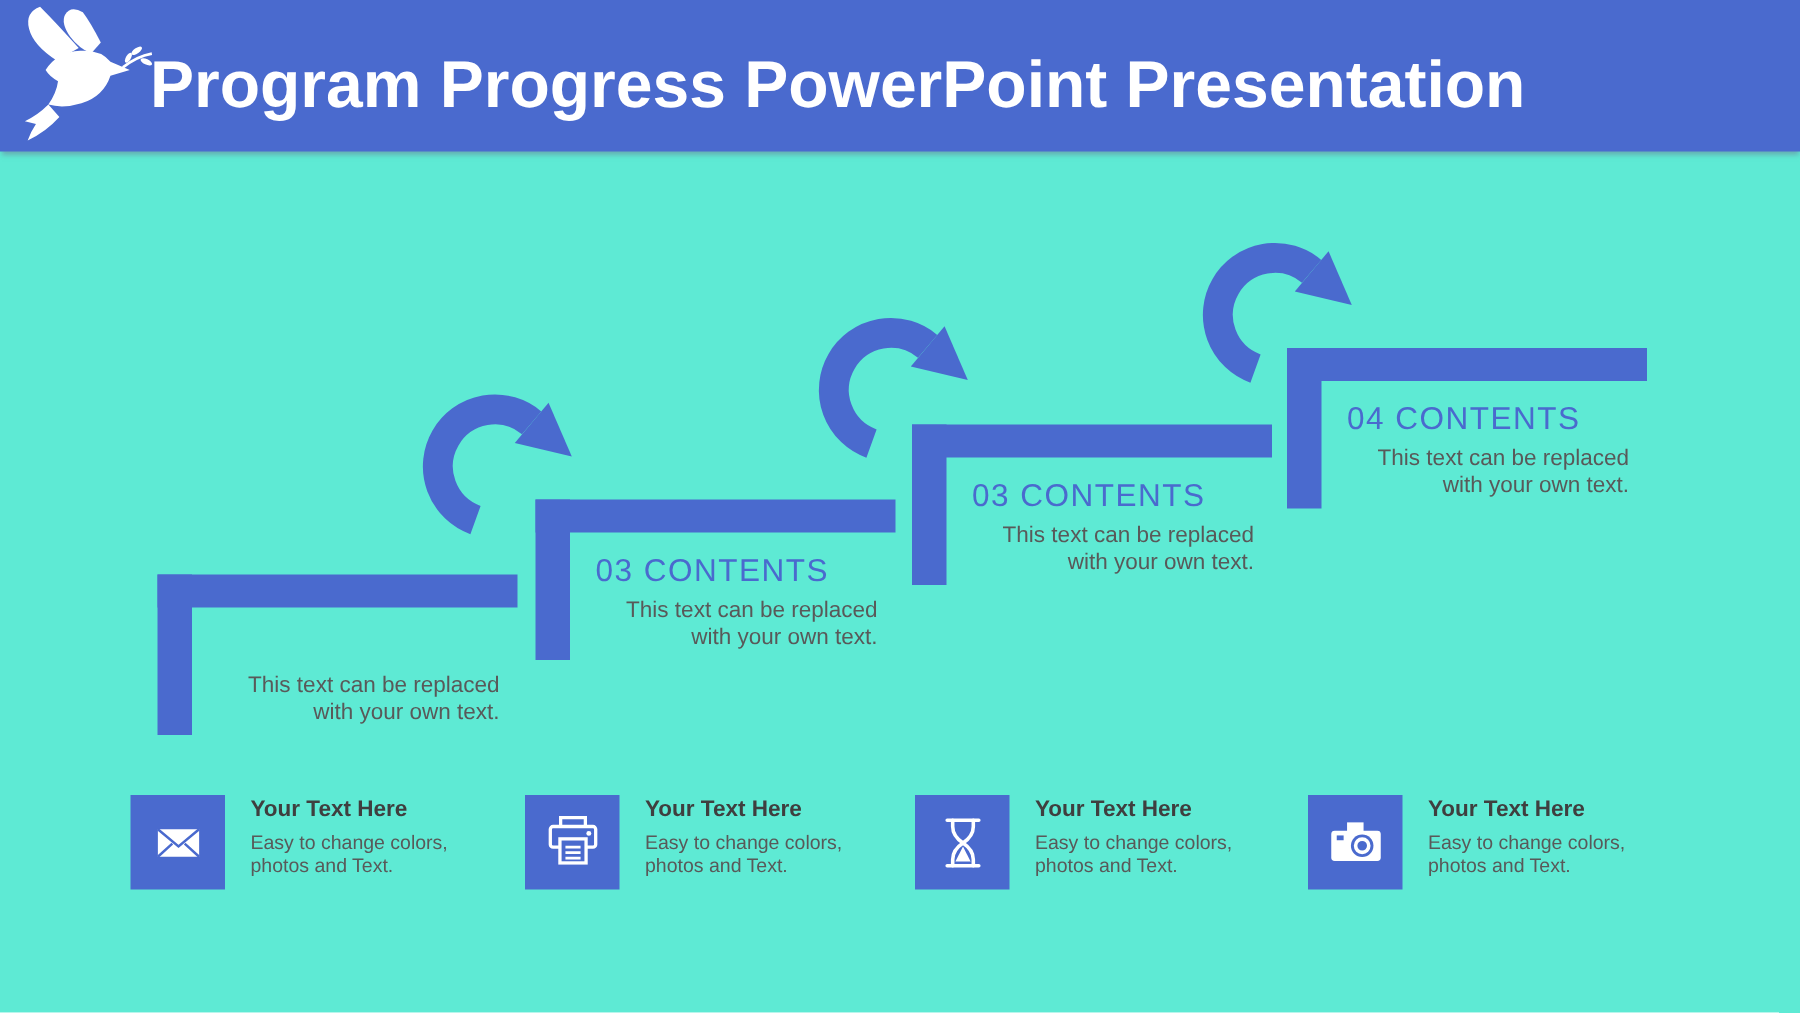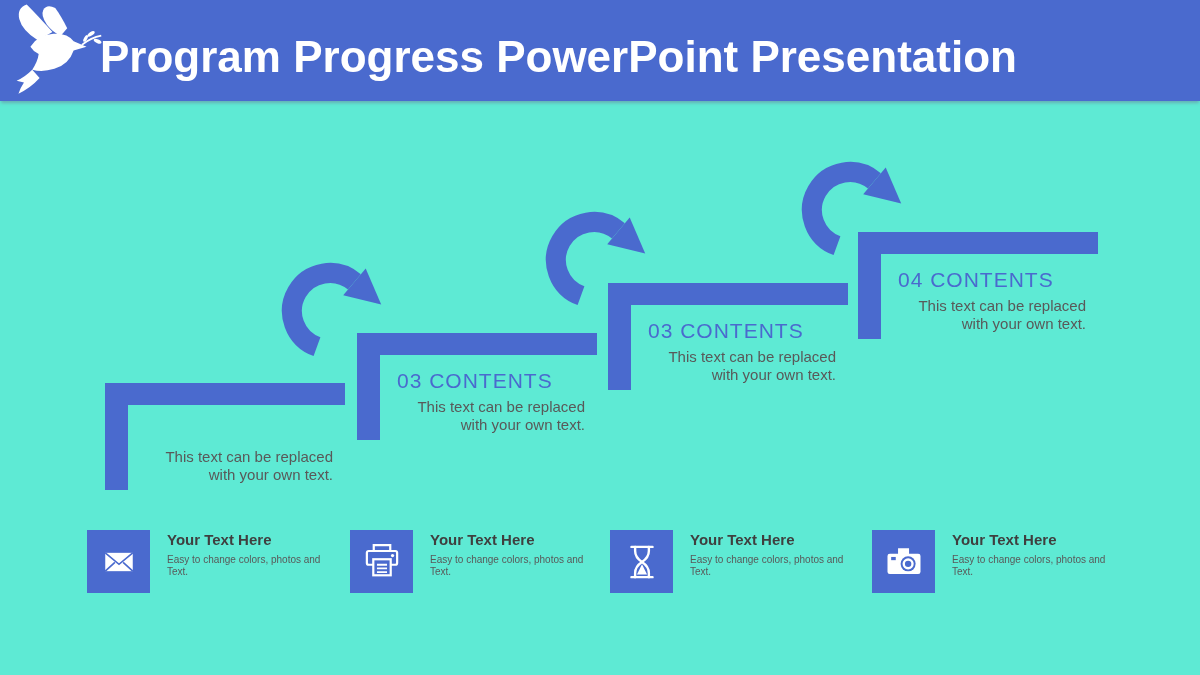--- a/index.html
+++ b/index.html
@@ -39,21 +39,21 @@
   
   .footer-item{position:absolute;top:530px;width:258px;height:92px;}
   .fi-1{left:87px;} .fi-2{left:350px;} .fi-3{left:610px;} .fi-4{left:872px;}
   .icon-box{
     position:absolute;left:0;top:0;width:63px;height:63px;
     background:var(--primary_blue,#4a6ace);
     display:flex;align-items:center;justify-content:center;
   }
   .icon-box svg{width:44px;height:44px;}
   .fi-title{position:absolute;left:80px;top:1px;font-size:15px;font-weight:bold;color:var(--label_dark,#3f3f3f);white-space:nowrap;}
-  .fi-desc{position:absolute;left:80px;top:24px;width:174px;font-size:10px;line-height:1.18;color:var(--body_gray,#595959);}
+  .fi-desc{position:absolute;left:80px;top:24px;width:174px;font-size:13px;line-height:1.18;color:var(--body_gray,#595959);}
 </style>
 </head>
 <body>
 
 <div class="slide">
 
   <div class="banner">
     <svg class="dove" viewBox="0 0 100 100" aria-hidden="true">
       <g fill="#ffffff">
         <path d="M16 1 Q5 5 8 17 Q11 29 28 40 L44 31 Q28 13 16 1 Z"></path>

